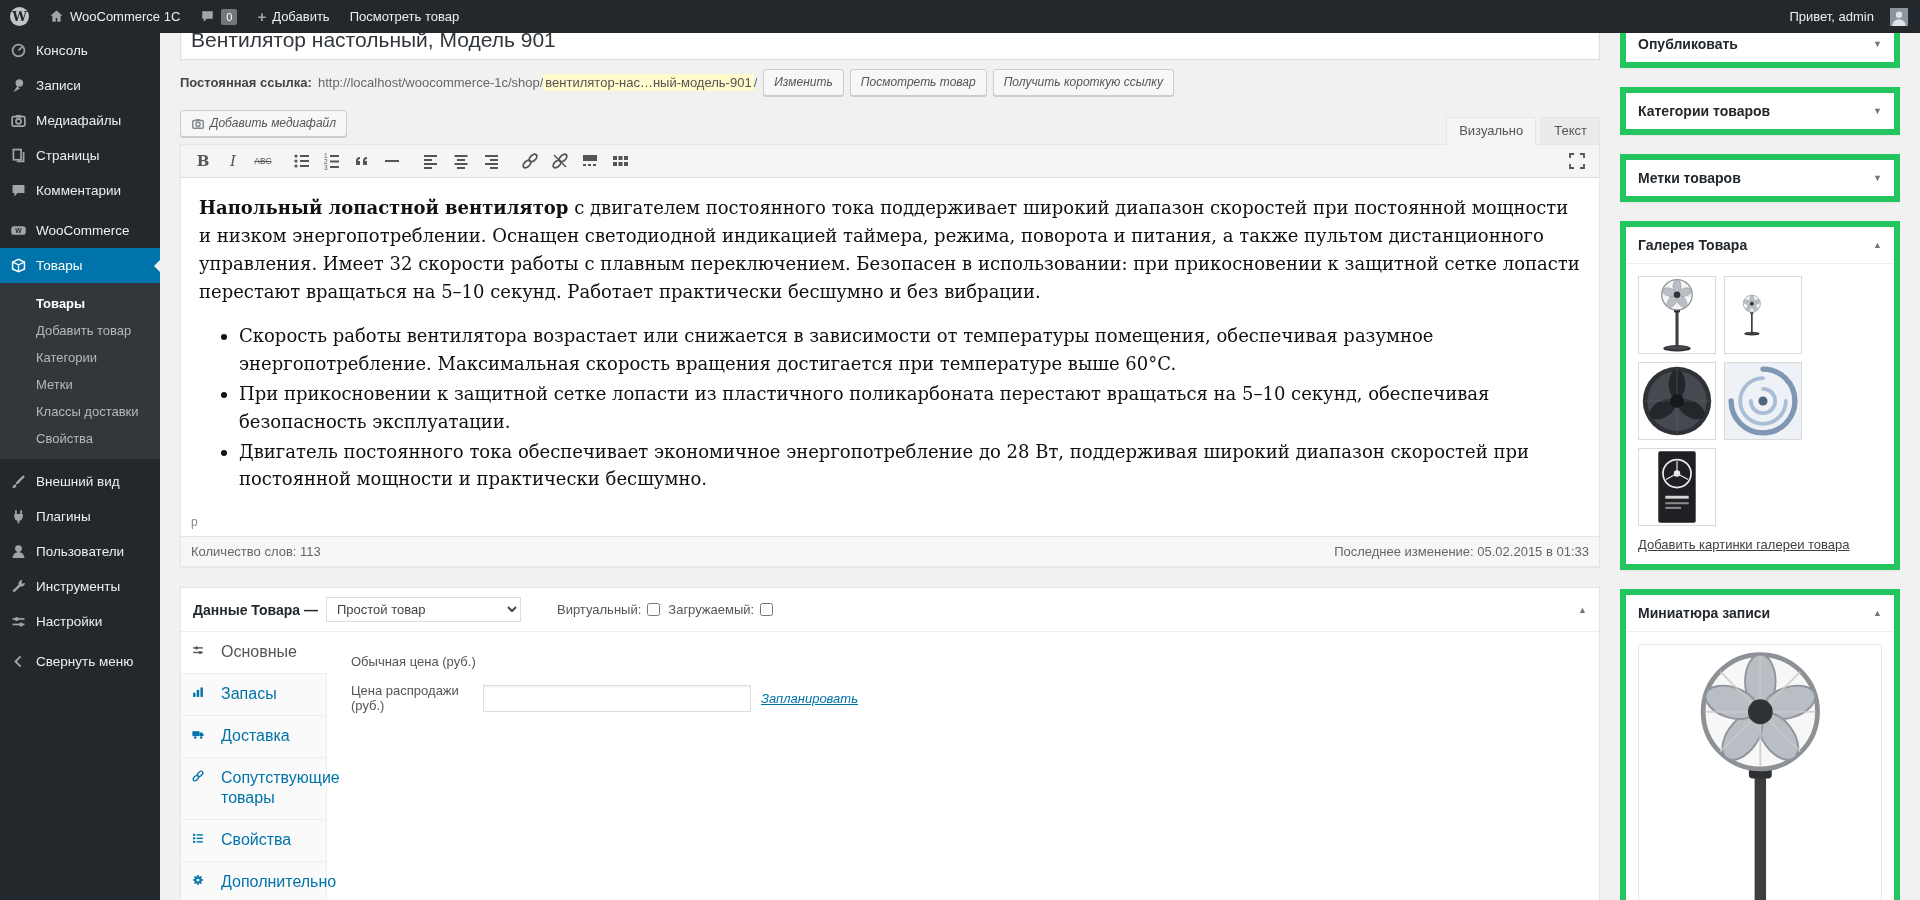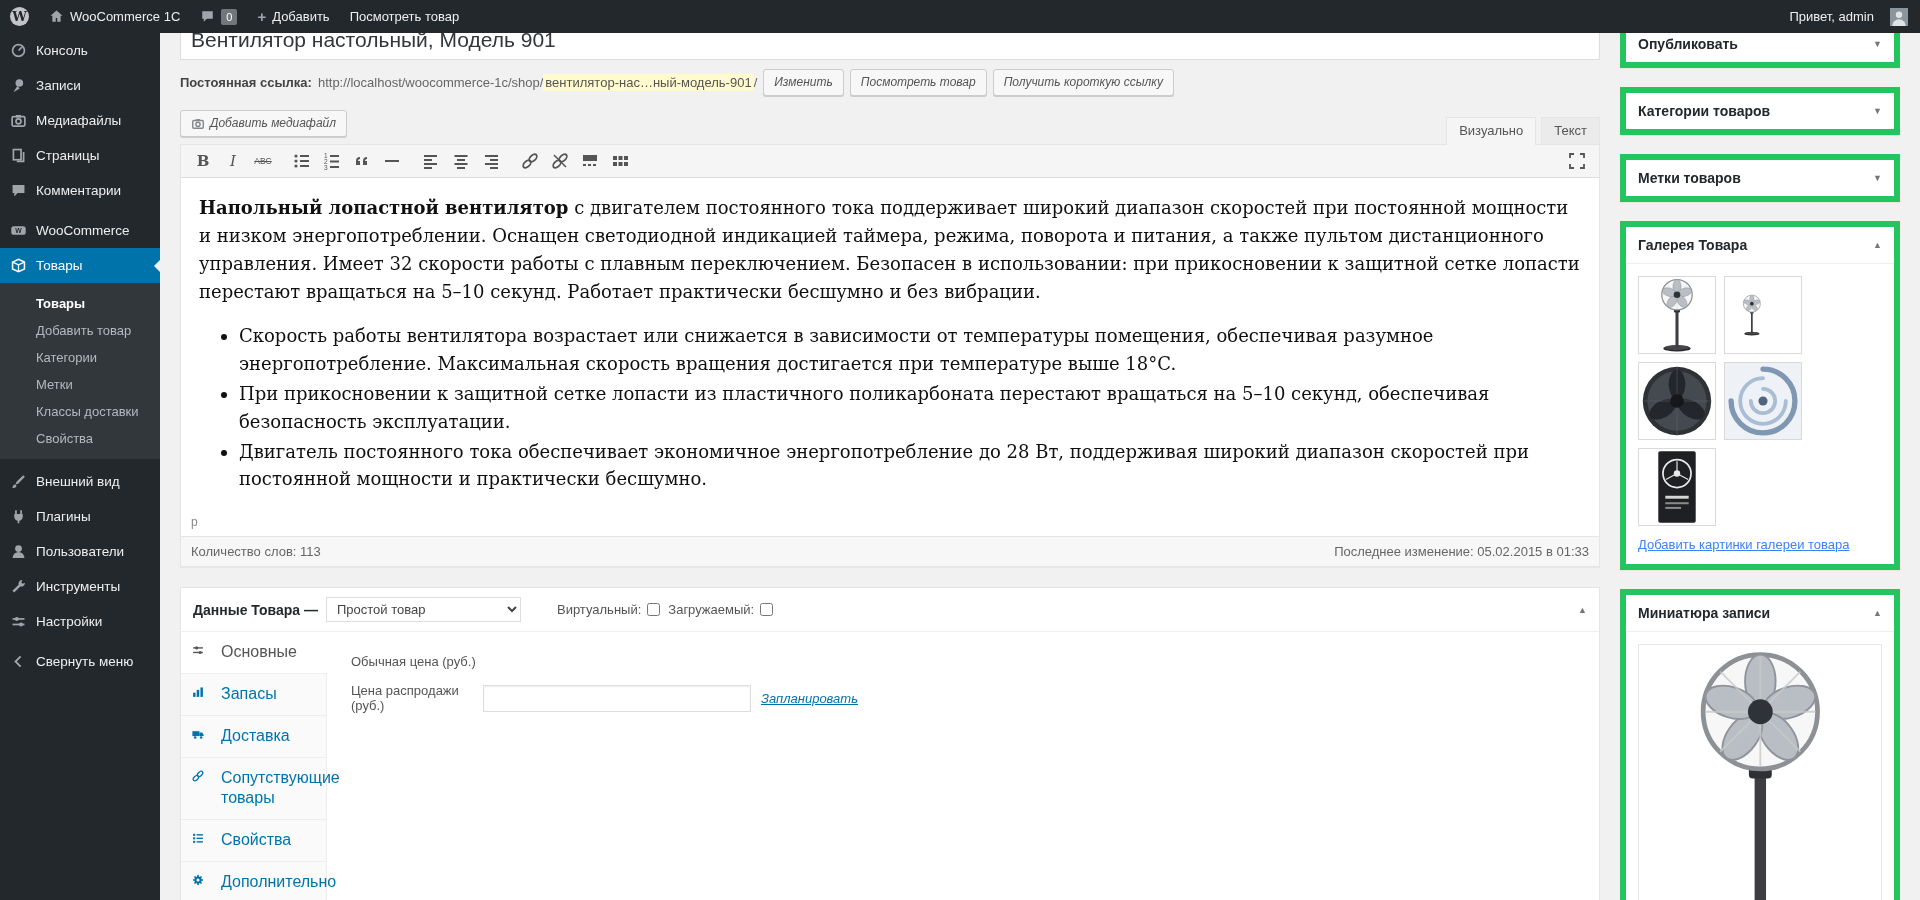--- a/index.html
+++ b/index.html
@@ -160,21 +160,21 @@
     padding: 10px 12px; font-size: 14px; font-weight: bold; color: #23282d; cursor: pointer;
   }
   .box-toggle { color: #72777c; font-size: 9px; }
   .side-body { border-top: 1px solid #eee; padding: 12px; }
   #gallery-grid { display: flex; flex-wrap: wrap; gap: 8px; }
   .g-thumb {
     width: 78px; height: 78px; background: #fff; border: 1px solid #d9d9d9;
     display: flex; align-items: center; justify-content: center; overflow: hidden; cursor: pointer;
   }
   .g-thumb svg { width: 100%; height: 100%; }
-  .side-link { display: inline-block; margin-top: 11px; color: #3b82f6; text-decoration: underline; font-size: 13px; cursor: pointer; }
+  .side-link { display: inline-block; margin-top: 11px; color: #404040; text-decoration: underline; font-size: 13px; cursor: pointer; }
   #thumb-frame {
     border: 1px solid #e8e8e8; background: #fff; height: 288px;
     display: flex; align-items: center; justify-content: center; cursor: pointer;
   }
   #thumb-frame svg { height: 100%; }
 
   .defs-svg { position: absolute; width: 0; height: 0; overflow: hidden; }
 </style>
 </head>
 <body>
@@ -526,21 +526,21 @@
             <div class="mce-btn right">
               <svg viewBox="0 0 20 20">
                   <path d="M3 7 V3 h4 M13 3 h4 v4 M17 13 v4 h-4 M7 17 H3 v-4" fill="none" stroke="currentColor" stroke-width="1.8"></path>
                 </svg>
             </div>
           </div>
 
           <div id="editor-content">
             <p><b>Напольный лопастной вентилятор</b><span> с двигателем постоянного тока поддерживает широкий диапазон скоростей при постоянной мощности и низком энергопотреблении. Оснащен светодиодной индикацией таймера, режима, поворота и питания, а также пультом дистанционного управления. Имеет 32 скорости работы с плавным переключением. Безопасен в использовании: при прикосновении к защитной сетке лопасти перестают вращаться на 5–10 секунд. Работает практически бесшумно и без вибрации.</span></p>
             <ul>
-              <li>Скорость работы вентилятора возрастает или снижается в зависимости от температуры помещения, обеспечивая разумное энергопотребление. Максимальная скорость вращения достигается при температуре выше 18°C.</li>
+              <li>Скорость работы вентилятора возрастает или снижается в зависимости от температуры помещения, обеспечивая разумное энергопотребление. Максимальная скорость вращения достигается при температуре выше 60°C.</li>
               <li>При прикосновении к защитной сетке лопасти из пластичного поликарбоната перестают вращаться на 5–10 секунд, обеспечивая безопасность эксплуатации.</li>
               <li>Двигатель постоянного тока обеспечивает экономичное энергопотребление до 28 Вт, поддерживая широкий диапазон скоростей при постоянной мощности и практически бесшумно.</li>
             </ul>
           </div>
 
           <div id="editor-path">p</div>
 
           <div id="editor-status">
             <span>
               <span>Количество слов:</span>

